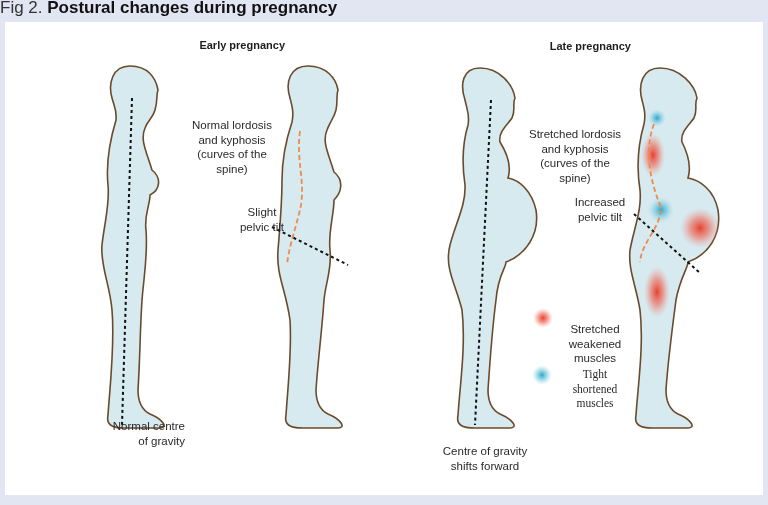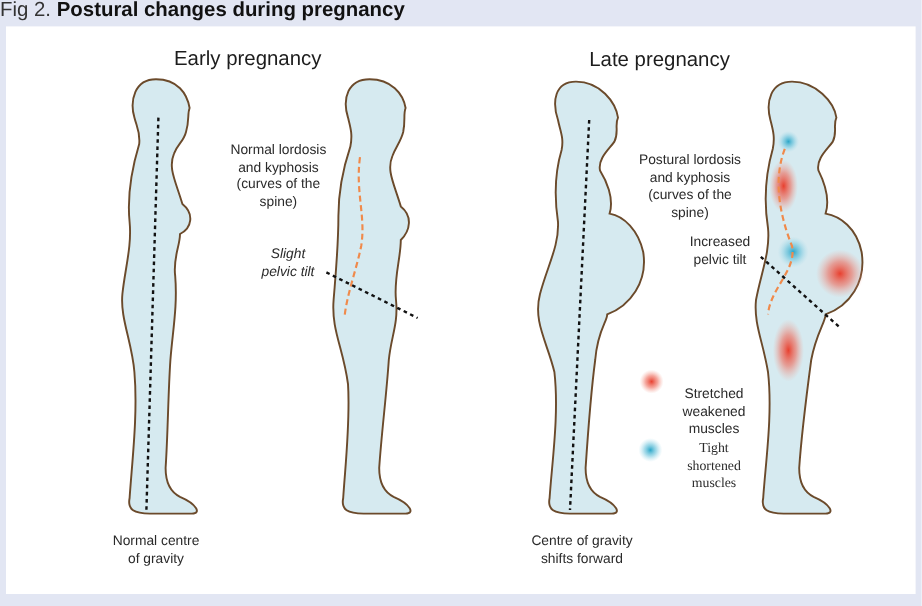--- a/index.html
+++ b/index.html
@@ -1,21 +1,21 @@
 <!DOCTYPE html>
 <html><head>
 <meta charset="utf-8">
 <style>
   html, body { margin:0; padding:0; }
   body { width:768px; height:505px; background:#e2e6f3; font-family:"Liberation Sans", sans-serif; position:relative; overflow:hidden; }
   .fig-title { position:absolute; left:0; top:-2px; font-size:17px; color:#222; white-space:nowrap; }
   .fig-title .lead { font-weight:normal; color:#333; }
   .fig-title .bold { font-weight:bold; color:#111; }
   .panel { position:absolute; left:5px; top:22px; width:758px; height:473px; background:#ffffff; }
-  .heading { position:absolute; font-size:17px; font-weight:normal; color:#1d1d1d; text-align:left; }
+  .heading { position:absolute; font-size:11px; font-weight:bold; color:#1d1d1d; text-align:right; }
   .lbl { position:absolute; font-size:11.5px; color:#2a2a2a; text-align:center; line-height:14.5px; }
   svg.art { position:absolute; left:0; top:0; }
 </style>
 </head>
 <body>
 
 <div class="fig-title">
   <span class="lead">Fig 2.</span>
   <span class="bold">Postural changes during pregnancy</span>
 </div>
@@ -68,31 +68,31 @@
 
   <div class="heading" style="left:140px; top:17px; width:140px;">Early pregnancy</div>
   <div class="heading" style="left:486px; top:18px; width:140px;">Late pregnancy</div>
 
   <div class="lbl" style="left:172px; top:96px; width:110px;">
     <div>Normal lordosis</div>
     <div>and kyphosis</div>
     <div>(curves of the</div>
     <div>spine)</div>
   </div>
-  <div class="lbl" style="left:195px; top:183px; width:80px;font-style:italic;">
+  <div class="lbl" style="left:217px; top:183px; width:80px;">
     <div>Slight</div>
     <div>pelvic tilt</div>
   </div>
-  <div class="caption lbl" style="left:70px; top:422px; width:110px;">
+  <div class="caption lbl" style="left:70px; top:397px; width:110px;text-align:right;">
     <div>Normal centre</div>
     <div>of gravity</div>
   </div>
 
   <div class="lbl" style="left:510px; top:105px; width:120px;">
-    <div>Postural lordosis</div>
+    <div>Stretched lordosis</div>
     <div>and kyphosis</div>
     <div>(curves of the</div>
     <div>spine)</div>
   </div>
   <div class="lbl" style="left:560px; top:173px; width:70px;">
     <div>Increased</div>
     <div>pelvic tilt</div>
   </div>
   <div class="lbl" style="left:420px; top:422px; width:120px;">
     <div>Centre of gravity</div>

